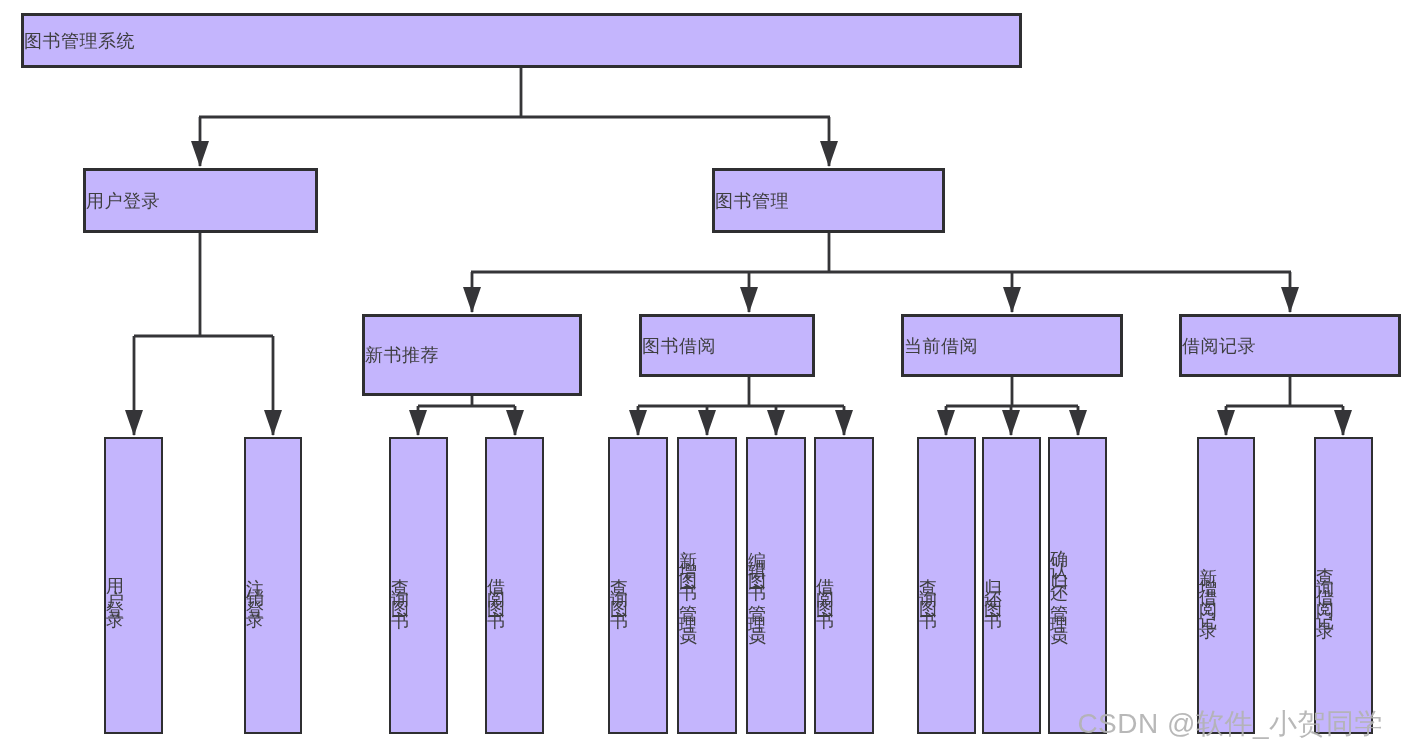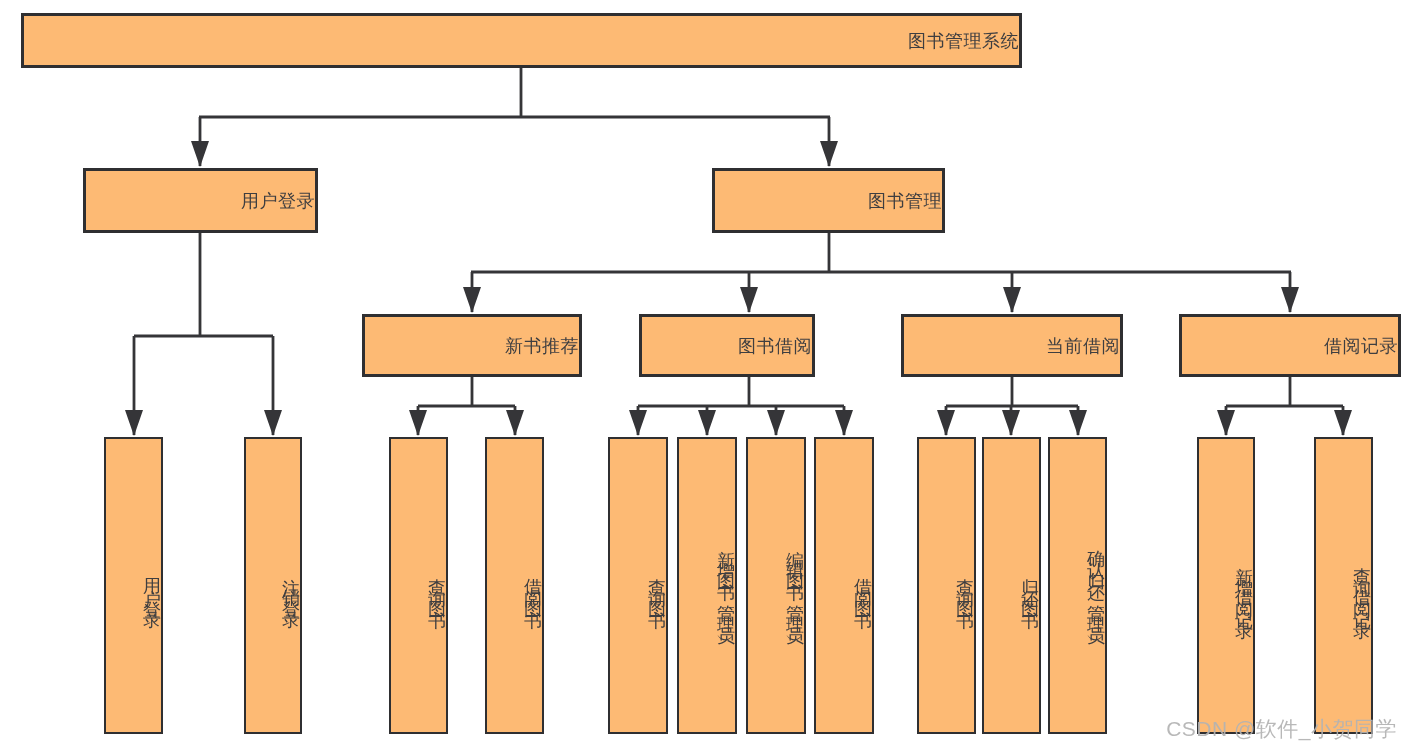--- a/index.html
+++ b/index.html
@@ -2,32 +2,32 @@
 <html><head>
 <meta charset="utf-8">
 <style>
   html,body { margin:0; padding:0; background:#ffffff; }
   .canvas {
     position:relative; width:1405px; height:747px; background:#ffffff;
     font-family:"Liberation Sans", sans-serif; color:#3e3e40; overflow:hidden;
   }
   svg.connectors { position:absolute; left:0; top:0; z-index:1; }
   .node {
-    position:absolute; background:#fdba74; border:3px solid #2f2f31;
-    box-sizing:border-box; display:flex; align-items:center; justify-content:flex-end;
+    position:absolute; background:#c4b5fd; border:3px solid #2f2f31;
+    box-sizing:border-box; display:flex; align-items:center; justify-content:flex-start;
     font-size:18px; letter-spacing:0.5px; z-index:2; white-space:nowrap;
   }
   .leaf { border-width:2.5px; }
   .vtext {
     writing-mode:vertical-rl; text-orientation:mixed;
     letter-spacing:11px; line-height:1; font-size:18px; white-space:nowrap;
   }
   .watermark {
-    position:absolute; right:8px; bottom:4px; z-index:5;
-    font-size:21px; color:#b3b3b3; opacity:0.92; letter-spacing:0.5px;
+    position:absolute; right:22px; bottom:4px; z-index:5;
+    font-size:28px; color:#b3b3b3; opacity:0.92; letter-spacing:0.5px;
   }
 </style>
 </head>
 <body>
 
 <div class="canvas">
 
   <svg class="connectors" width="1405" height="747">
     <defs>
       <marker id="arw" markerUnits="userSpaceOnUse" markerWidth="26" markerHeight="18" refX="25" refY="9" orient="auto">
@@ -70,21 +70,21 @@
     <span>图书管理系统</span>
   </div>
 
   <div class="node" style="left:83px; top:168px; width:235px; height:65px;">
     <span>用户登录</span>
   </div>
   <div class="node" style="left:712px; top:168px; width:233px; height:65px;font-family:Liberation Mono, monospace;">
     <span>图书管理</span>
   </div>
 
-  <div class="node" style="left:362px; top:314px; width:220px; height:63px;">
+  <div class="node" style="left:362px; top:314px; width:220px; height:82px;">
     <span>新书推荐</span>
   </div>
   <div class="node" style="left:639px; top:314px; width:176px; height:63px;">
     <span>图书借阅</span>
   </div>
   <div class="node" style="left:1179px; top:314px; width:222px; height:63px;">
     <span>借阅记录</span>
   </div>
   <div class="node" style="left:901px; top:314px; width:222px; height:63px;">
     <span>当前借阅</span>

